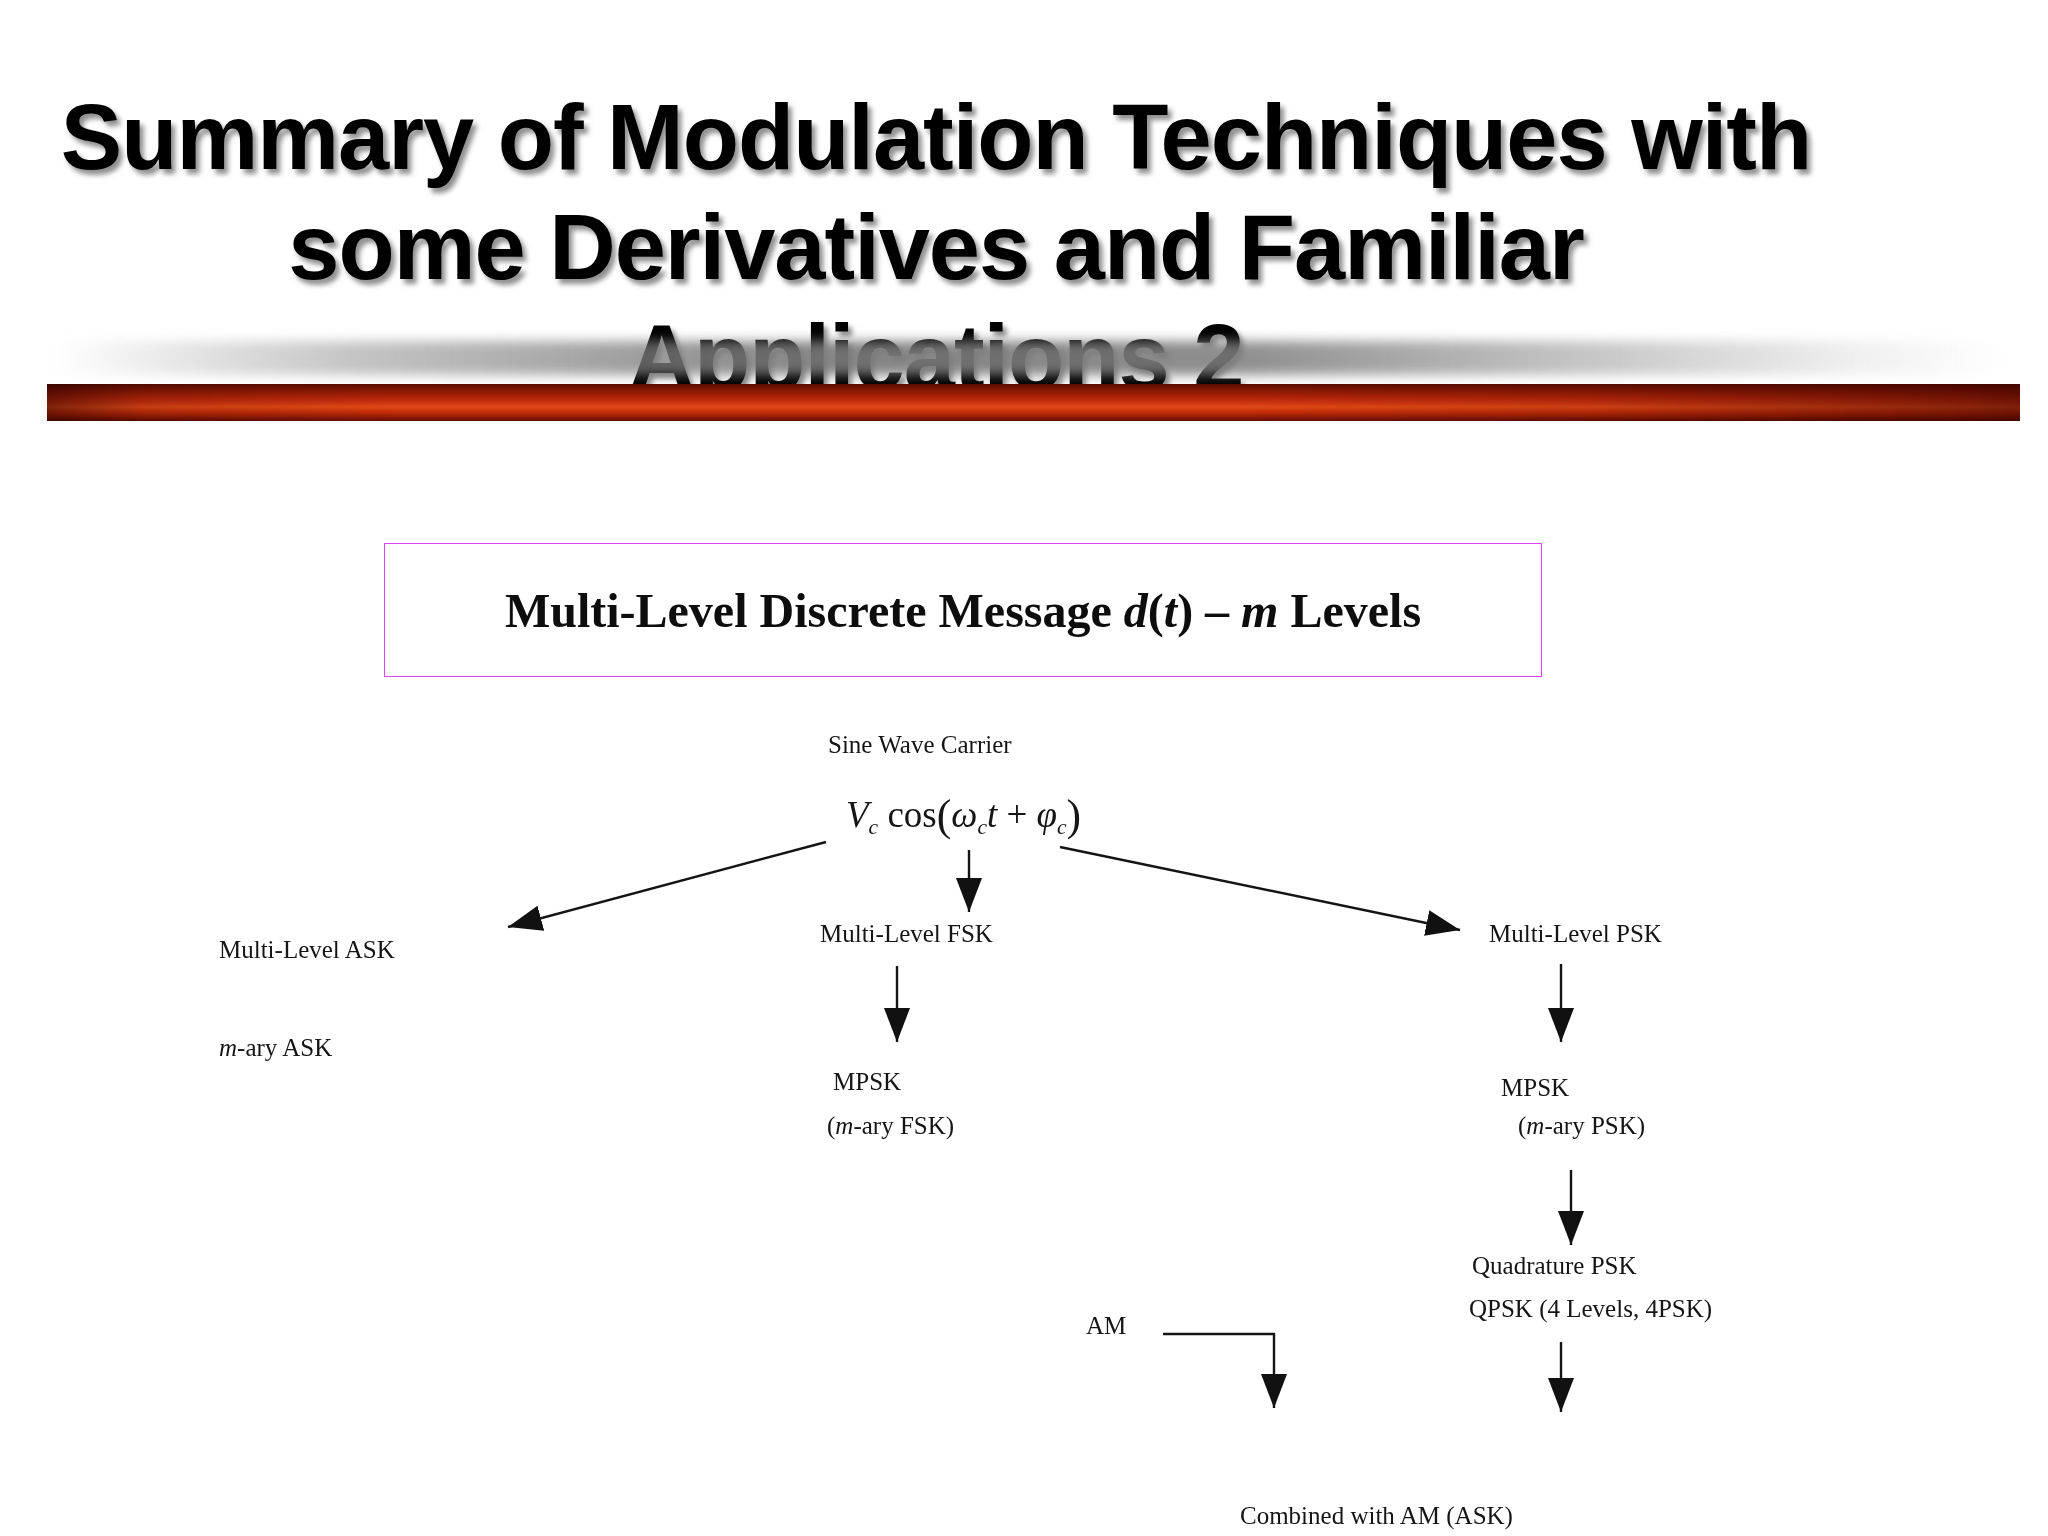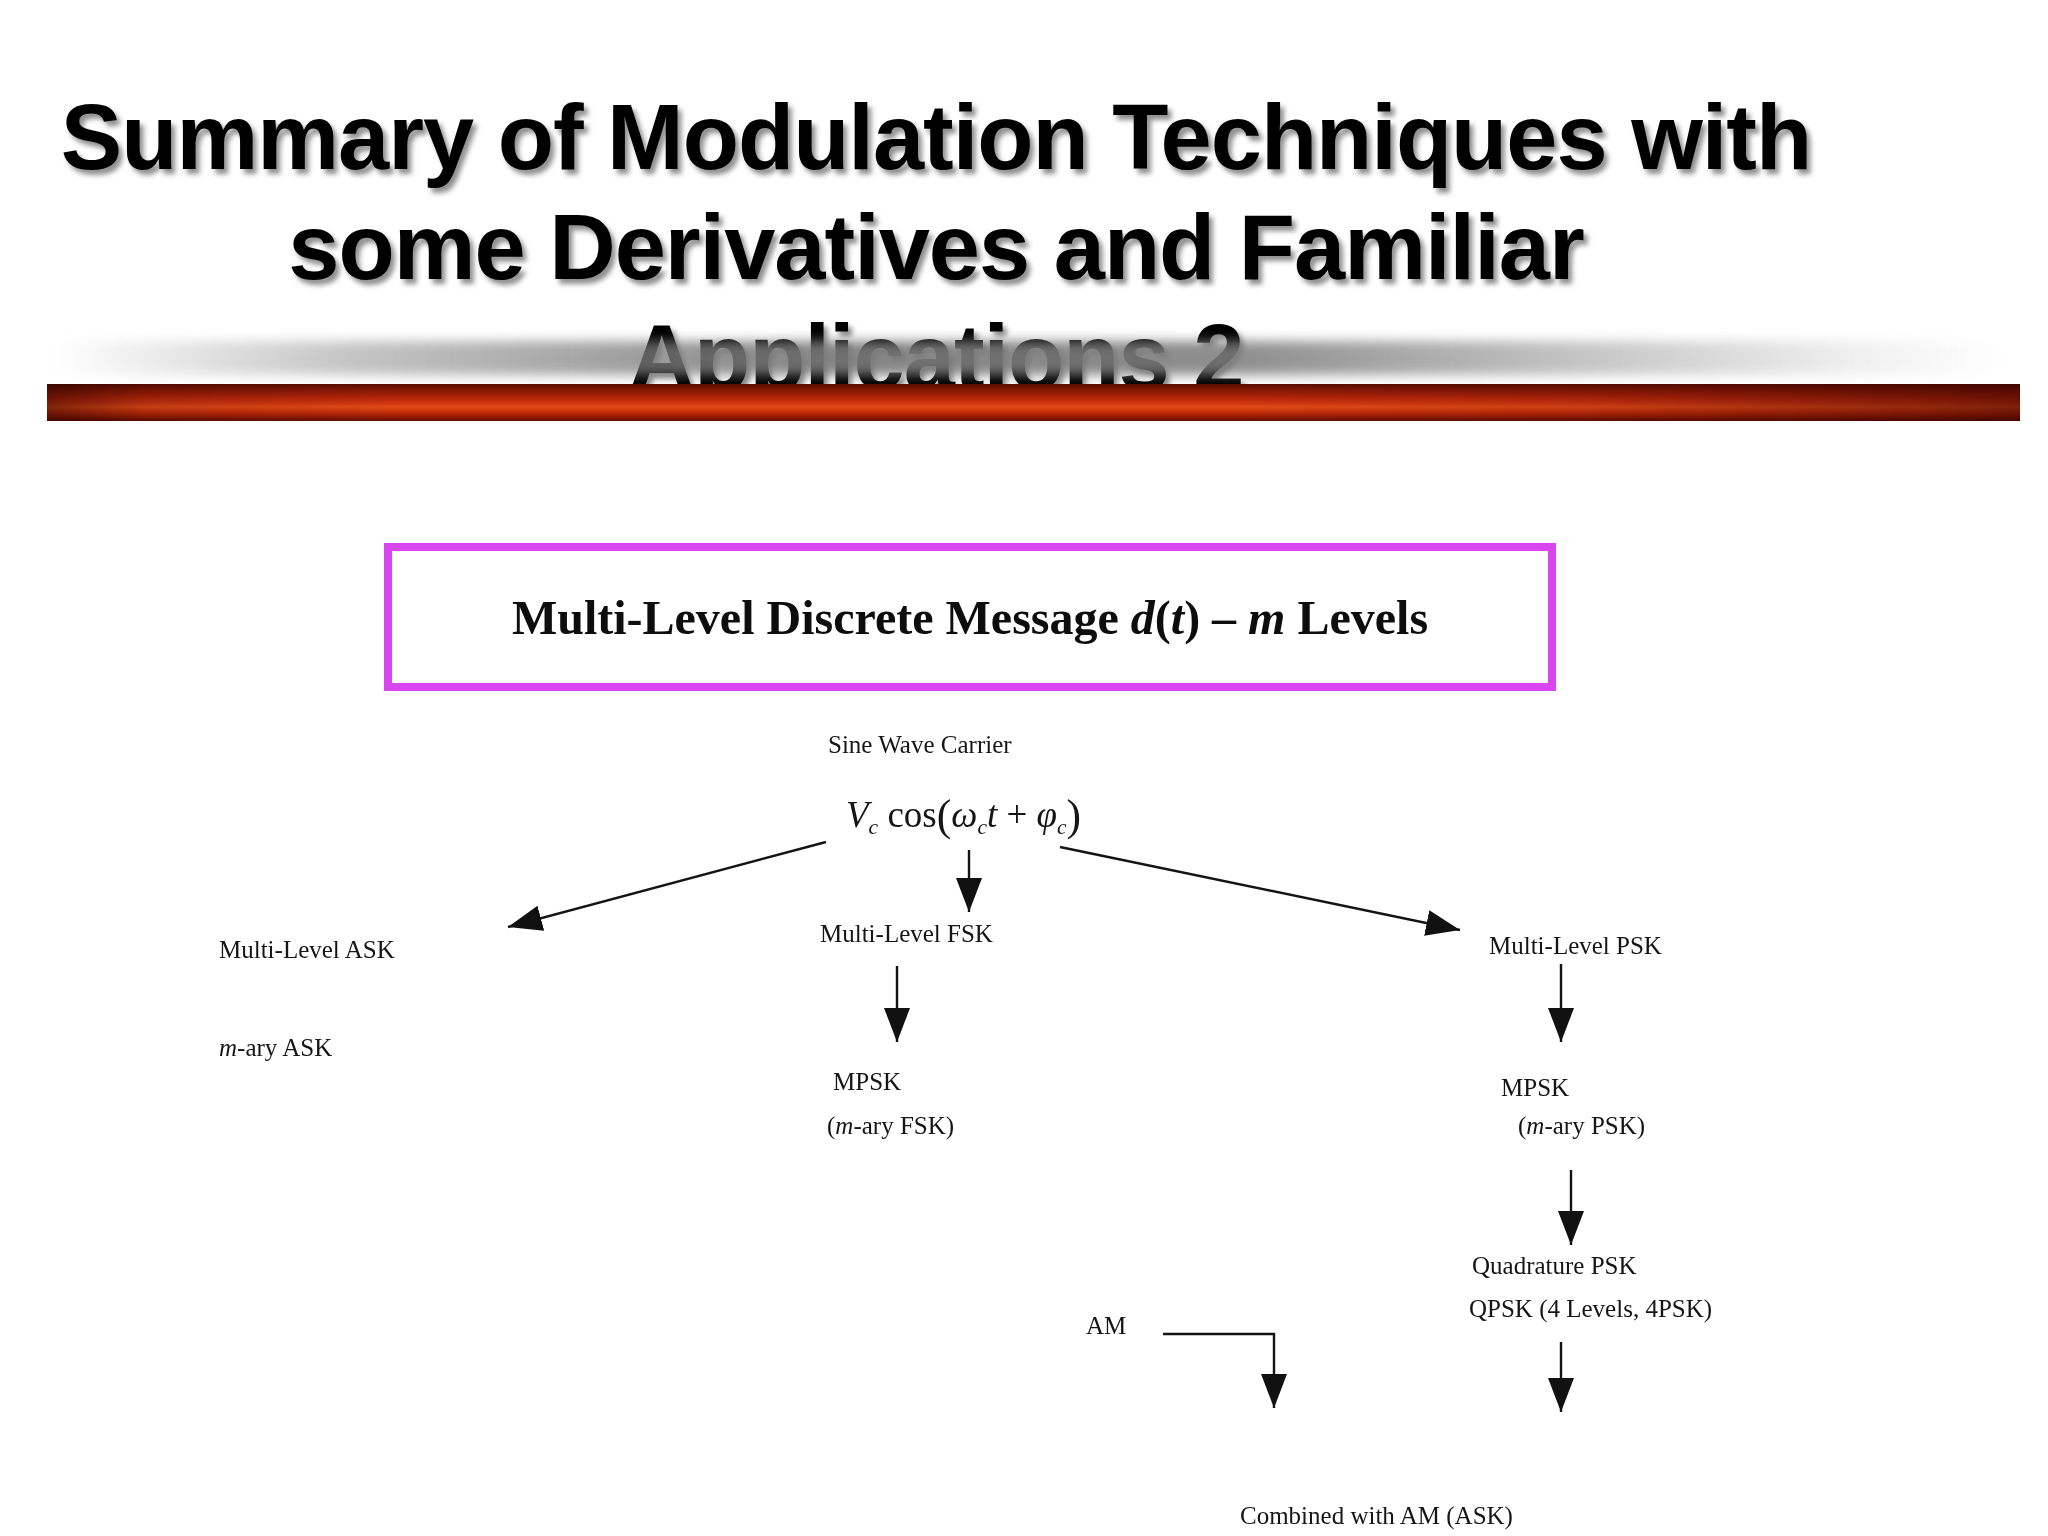--- a/index.html
+++ b/index.html
@@ -33,21 +33,21 @@
       linear-gradient(90deg, rgba(30,0,0,0.50) 0%, rgba(30,0,0,0.15) 5%,
         rgba(0,0,0,0) 18%, rgba(0,0,0,0) 60%, rgba(40,0,0,0.12) 78%,
         rgba(45,0,0,0.45) 96%, rgba(45,0,0,0.55) 100%),
       linear-gradient(180deg, #580c00 0%, #7e1605 14%, #a82107 32%,
         #cc3310 50%, #e04a16 62%, #c42d09 76%, #901a04 90%, #5f0d00 100%);
   }
 
   
   #message-box {
     position:absolute; left:384px; top:543px; width:1156px; height:132px;
-    border:8px solid #d946ef; background:#fff;
+    border:1px solid #d946ef; background:#fff;
     display:flex; align-items:center; justify-content:center;
     font-size:48px; font-weight:bold; color:#0d0d0d; white-space:nowrap;
   }
 
   
   .lbl { position:absolute; font-size:25px; color:#151515; white-space:nowrap; }
   .it  { font-style:italic; }
   .sb  { font-size:0.58em; font-style:italic; vertical-align:-0.30em; }
   .pr  { font-size:1.18em; vertical-align:-0.06em; }
   #formula { font-size:37px;font-family:Liberation Serif, serif; }
@@ -75,21 +75,21 @@
   <span class="it">V</span><span class="sb">c</span><span> cos</span><span class="pr">(</span><span class="it">ω</span><span class="sb">c</span><span class="it">t</span><span> + </span><span class="it">φ</span><span class="sb">c</span><span class="pr">)</span>
 </div>
 
 <div class="lbl" style="left:219px; top:936px;">Multi-Level ASK</div>
 <div class="lbl" style="left:219px; top:1034px;"><span class="it">m</span><span>-ary ASK</span></div>
 
 <div class="lbl" style="left:820px; top:920px;">Multi-Level FSK</div>
 <div class="lbl" style="left:833px; top:1068px;">MPSK</div>
 <div class="lbl" style="left:827px; top:1112px;"><span>(</span><span class="it">m</span><span>-ary FSK)</span></div>
 
-<div class="lbl" style="left:1489px; top:920px;margin-top:12px;">Multi-Level PSK</div>
+<div class="lbl" style="left:1489px; top:920px;">Multi-Level PSK</div>
 <div class="lbl" style="left:1501px; top:1068px;margin-top:6px;">MPSK</div>
 <div class="lbl" style="left:1518px; top:1112px;"><span>(</span><span class="it">m</span><span>-ary PSK)</span></div>
 
 <div class="lbl" style="left:1472px; top:1252px;">Quadrature PSK</div>
 <div class="lbl" style="left:1469px; top:1295px;">QPSK (4 Levels, 4PSK)</div>
 
 <div class="lbl" style="left:1086px; top:1312px;">AM</div>
 <div class="lbl" style="left:1240px; top:1502px;">Combined with AM (ASK)</div>
 
 <svg id="arrow-layer" width="2048" height="1536" viewBox="0 0 2048 1536">

